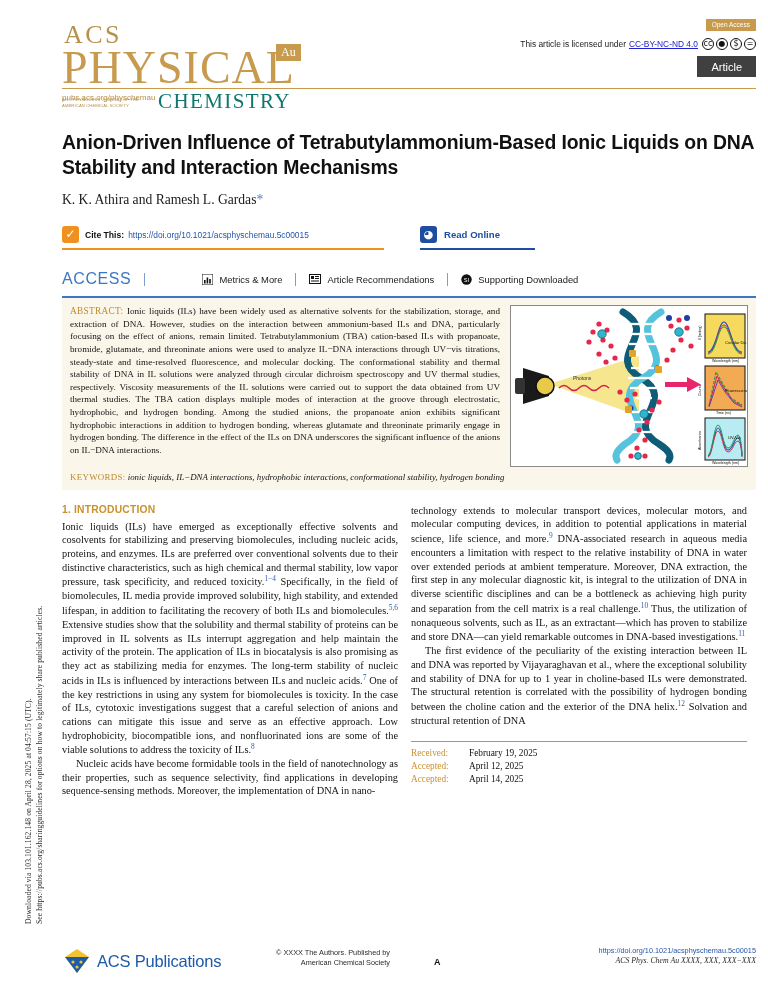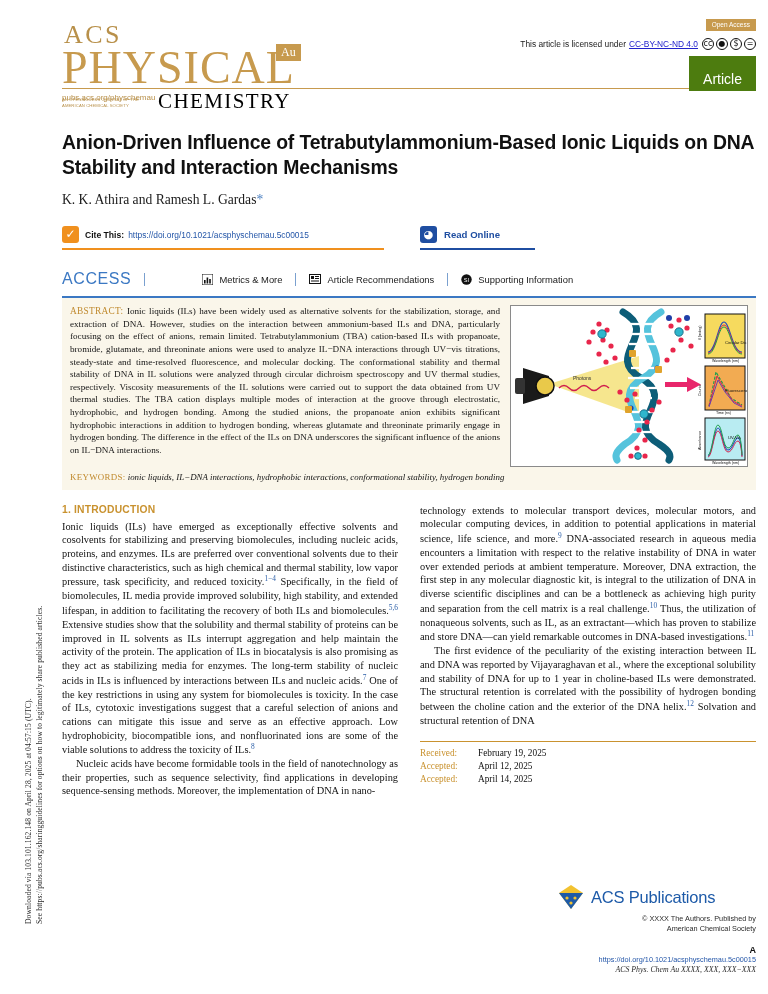--- a/index.html
+++ b/index.html
@@ -87,21 +87,21 @@
     color: #b8904a;
     line-height: 1.35;
     letter-spacing: .1px;
     padding-bottom: 3px;
     width: 92px;
   }
   .chem-word {
     font-family: "Liberation Serif", serif;
     font-size: 21px;
     letter-spacing: 1.4px;
-    color: #000000;
+    color: #0f766e;
     line-height: 1;
     margin-left: 4px;
   }
   #journal-url {
     position: absolute;
     left: 16px; top: 93px;
     font-family: "Liberation Sans", sans-serif;
     font-size: 8px;
     color: #b8904a;
   }
@@ -137,25 +137,25 @@
     border-radius: 50%;
     font-size: 8px;
     line-height: 10px;
     text-align: center;
     color: #111;
     font-family: "DejaVu Sans", sans-serif;
   }
   #article-tab {
     position: absolute;
     right: 12px; top: 56px;
-    background: #4d7c0f;
+    background: #404040;
     color: #ffffff;
     font-family: "Liberation Sans", sans-serif;
-    font-size: 14px;
-    padding: 14px 14px 3px 14px;
+    font-size: 11px;
+    padding: 4px 14px 3px 14px;
     line-height: 1.3;
   }
   #masthead-rule {
     position: absolute;
     left: 16px; right: 12px; top: 88px;
     height: 1px;
     background: #c79a4e;
   }
 
   
@@ -317,21 +317,20 @@
     color: #141414;
   }
   #kw-label { color: #c08a2e; letter-spacing: .3px; }
   #kw-list { font-style: italic; }
 
   
   #body-cols {
     margin: 14px 12px 8px 16px;
     display: flex;
     gap: 13px;
-    justify-content: space-between;
   }
   .col { width: 336px; }
   .sec-head {
     font-family: "Liberation Sans", sans-serif;
     font-size: 10.3px;
     font-weight: bold;
     color: #c9922f;
     letter-spacing: .2px;
     margin-bottom: 5px;
   }
@@ -360,22 +359,21 @@
   }
   .date-key { color: #c9922f; width: 58px; }
   .date-val { color: #111; }
 
   
   #footer {
     position: absolute;
     left: 16px; right: 12px;
     bottom: 18px;
     display: flex;
-    align-items: flex-end;
-    flex-direction: column;
+    align-items: flex-start;
   }
   #acs-pub-logo { display: flex; align-items: center; width: 200px; }
   #acs-pub-text {
     font-family: "Liberation Sans", sans-serif;
     font-size: 16.5px;
     color: #1d5aa8;
     margin-left: 5px;
     letter-spacing: -.2px;
   }
   #copyright {
@@ -501,21 +499,21 @@
       <span>Article Recommendations</span>
     </span>
     <span class="acc-sep"></span>
     <span class="acc-item" id="acc-si">
       <span class="gi">
         <svg width="11" height="11" viewBox="0 0 11 11">
             <circle cx="5.5" cy="5.5" r="5.2" fill="#111"></circle>
             <text x="5.5" y="7.6" font-size="5.6" fill="#fff" text-anchor="middle" font-family="Liberation Sans, sans-serif">SI</text>
           </svg>
       </span>
-      <span>Supporting Information</span>
+      <span>Supporting Downloaded</span>
     </span>
   </div>
   <div id="access-rule"></div>
 
   <div id="abstract-box">
 
     <div id="toc-graphic">
       <svg width="236" height="160" viewBox="0 0 236 160">
         <rect x="0" y="0" width="236" height="160" fill="#ffffff"></rect>
 

